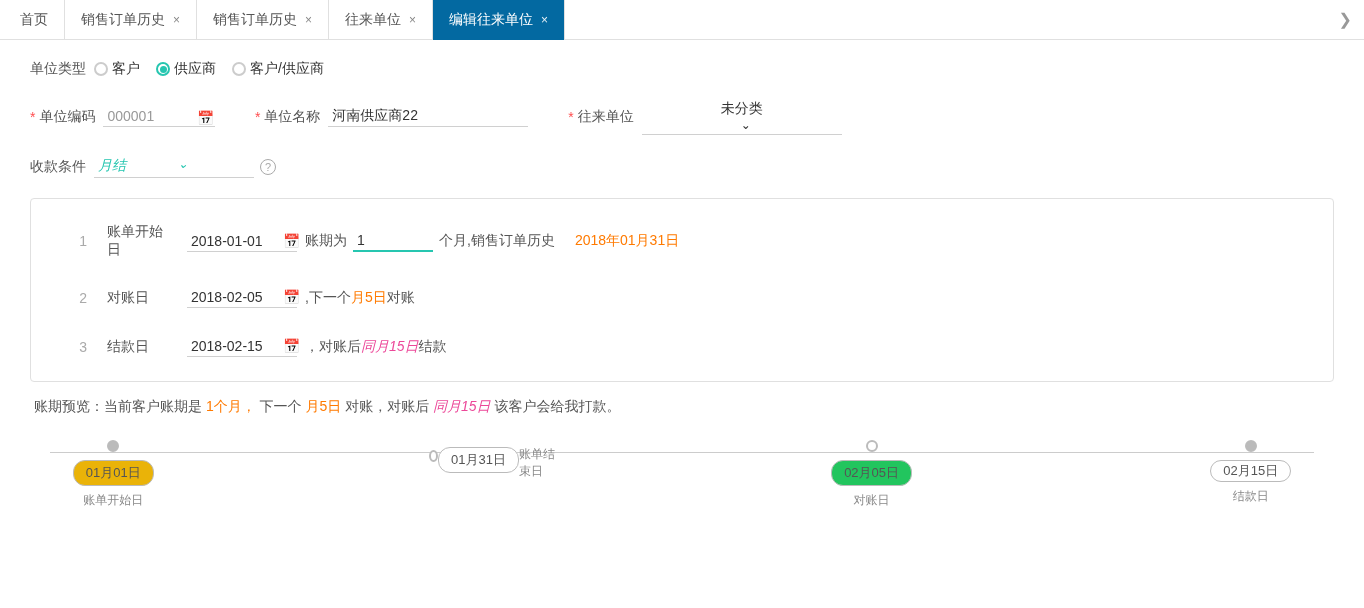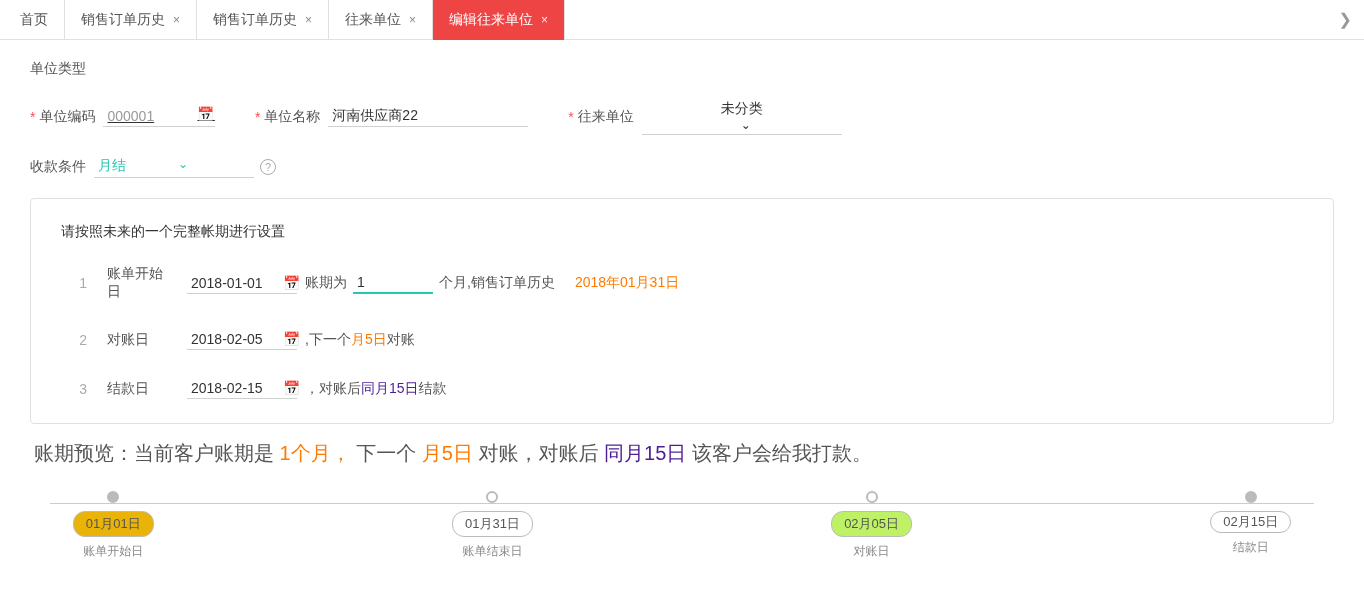--- a/index.html
+++ b/index.html
@@ -21,21 +21,21 @@
       height: 40px;
       cursor: pointer;
       font-size: 14px;
       color: #555;
       border-right: 1px solid #e0e0e0;
       position: relative;
       white-space: nowrap;
     }
     .tab:first-child { padding-left: 20px; }
     .tab.active {
-      background: #ef4444;
+      background: #0369a1;
       color: #fff;
       text-align: center;
     }
     .tab .close-btn {
       margin-left: 8px;
       font-size: 12px;
       color: inherit;
       cursor: pointer;
       opacity: 0.7;
     }
@@ -97,23 +97,22 @@
       border-bottom: 1px solid #d0d0d0;
       outline: none;
       padding: 2px 4px;
       font-size: 14px;
       color: #333;
       background: transparent;
       width: 120px;
     }
     .input-with-icon {
       display: flex;
-      align-items: flex-start;
+      align-items: flex-end;
       border-bottom: 1px solid #d0d0d0;
-      text-decoration: underline;
     }
     .input-with-icon input {
       border: none;
       outline: none;
       padding: 2px 4px;
       font-size: 14px;
       color: #333;
       background: transparent;
       width: 110px;
     }
@@ -125,20 +124,21 @@
     }
 
     
     .select-field {
       display: flex;
       align-items: flex-start;
       border-bottom: 1px solid #d0d0d0;
       padding: 2px 4px;
       cursor: pointer;
       min-width: 160px;
+      font-style: italic;
     }
     .select-field span { flex: 1; color: #26c6b0; }
     .select-arrow { color: #aaa; font-size: 12px; margin-left: 8px; }
 
     .unit-classify-select {
       display: flex;
       align-items: center;
       border-bottom: 1px solid #d0d0d0;
       padding: 2px 4px;
       cursor: pointer;
@@ -212,25 +212,25 @@
       border: none;
       border-bottom: 2px solid #26c6b0;
       outline: none;
       font-size: 14px;
       color: #333;
       width: 80px;
       padding: 2px 4px;
       text-align: left;
     }
     .highlight-orange { color: #ff7a00; font-weight: 500; }
-    .highlight-teal { color: #4c1d95; font-weight: 500; }
+    .highlight-teal { color: #ec4899; font-weight: 500; font-style: italic; }
 
     
     .preview-text {
-      font-size: 20px;
+      font-size: 14px;
       color: #555;
       margin-bottom: 24px;
       padding-left: 4px;
     }
   </style>
 </head>
 <body>
 
 <div class="tab-bar">
   <div class="tab">
@@ -253,20 +253,34 @@
     <span class="close-btn">×</span>
   </div>
   <div class="tab-expand">❯</div>
 </div>
 
 <div class="main-content">
 
   <div class="form-row">
     <div class="form-group">
       <span class="form-label">单位类型</span>
+      <div class="radio-group">
+        <div class="radio-item">
+          <div class="radio-circle"></div>
+          <span>客户</span>
+        </div>
+        <div class="radio-item">
+          <div class="radio-circle checked"></div>
+          <span>供应商</span>
+        </div>
+        <div class="radio-item">
+          <div class="radio-circle"></div>
+          <span>客户/供应商</span>
+        </div>
+      </div>
     </div>
   </div>
 
   <div class="form-row">
     <div class="form-group">
       <span class="required-star">*</span>
       <span class="form-label">单位编码</span>
       <div class="input-with-icon">
         <input type="text" class="" style="border: none; outline: none; padding: 2px 4px; font-size: 14px; color: rgb(153, 153, 153); background: transparent; width: 90px;" value="000001">
         <span class="calendar-icon">📅</span>
@@ -292,21 +306,20 @@
       <span class="form-label">收款条件</span>
       <div class="select-field">
         <span>月结</span>
         <span class="select-arrow">⌄</span>
       </div>
       <div class="help-icon">?</div>
     </div>
   </div>
 
   <div class="settings-panel">
-    <div class="settings-title">请按照未来的一个完整帐期进行设置</div>
 
     <div class="settings-row">
       <span class="step-num">1</span>
       <span class="step-label">账单开始日</span>
       <div class="step-date">
         <input type="text" value="2018-01-01" style="border: none; outline: none; font-size: 14px; color: rgb(51, 51, 51); background: transparent; width: 88px;">
         <span class="calendar-icon">📅</span>
       </div>
       <span class="step-desc" style="margin-right:6px;">账期为</span>
       <input type="text" class="step-num-input" value="1" style="">
@@ -355,31 +368,31 @@
       <div style="position:absolute; top:12px; left:0; right:0; height:1px; background:#ccc; z-index:0;"></div>
 
       <div style="display:flex; flex-direction:column; align-items:center; flex:1; z-index:1;">
         <div style="width:12px;height:12px;border-radius:50%;border:2px solid #bbb;background:#bbb;margin-bottom:8px;"></div>
         <div style="border:1px solid #bbb;border-radius:12px;padding:3px 12px;font-size:13px;color:#555;background:#eab308;white-space:nowrap;">01月01日</div>
         <div style="font-size:12px;color:#888;margin-top:6px;">账单开始日</div>
       </div>
 
       <div style="flex:2; height:1px; background:#ccc; align-self:flex-start; margin-top:12px; z-index:0;"></div>
 
-      <div style="display:flex; flex-direction:column; align-items:center; flex:1; z-index:1;">
+      <div style="display:flex; align-items:center; flex:1; z-index:1;">
         <div style="width:12px;height:12px;border-radius:50%;border:2px solid #bbb;background:#fff;margin-bottom:8px;"></div>
         <div style="border:1px solid #bbb;border-radius:12px;padding:3px 12px;font-size:13px;color:#555;background:#fff;white-space:nowrap;">01月31日</div>
         <div style="font-size:12px;color:#888;margin-top:6px;">账单结束日</div>
       </div>
 
       <div style="flex:2; height:1px; background:#ccc; align-self:flex-start; margin-top:12px; z-index:0;"></div>
 
       <div style="display:flex; flex-direction:column; align-items:center; flex:1; z-index:1;">
         <div style="width:12px;height:12px;border-radius:50%;border:2px solid #bbb;background:#fff;margin-bottom:8px;"></div>
-        <div style="border:1px solid #bbb;border-radius:12px;padding:3px 12px;font-size:13px;color:#555;background:#bef264;white-space:nowrap;">02月05日</div>
+        <div style="border:1px solid #bbb;border-radius:12px;padding:3px 12px;font-size:13px;color:#555;background:#22c55e;white-space:nowrap;">02月05日</div>
         <div style="font-size:12px;color:#888;margin-top:6px;">对账日</div>
       </div>
 
       <div style="flex:2; height:1px; background:#ccc; align-self:flex-start; margin-top:12px; z-index:0;"></div>
 
       <div style="display:flex; flex-direction:column; align-items:center; flex:1; z-index:1;">
         <div style="width:12px;height:12px;border-radius:50%;border:2px solid #bbb;background:#bbb;margin-bottom:8px;"></div>
         <div style="border:1px solid #bbb;border-radius:12px;padding:1px 12px;font-size:13px;color:#555;background:#fff;white-space:nowrap;">02月15日</div>
         <div style="font-size:12px;color:#888;margin-top:6px;">结款日</div>
       </div>

